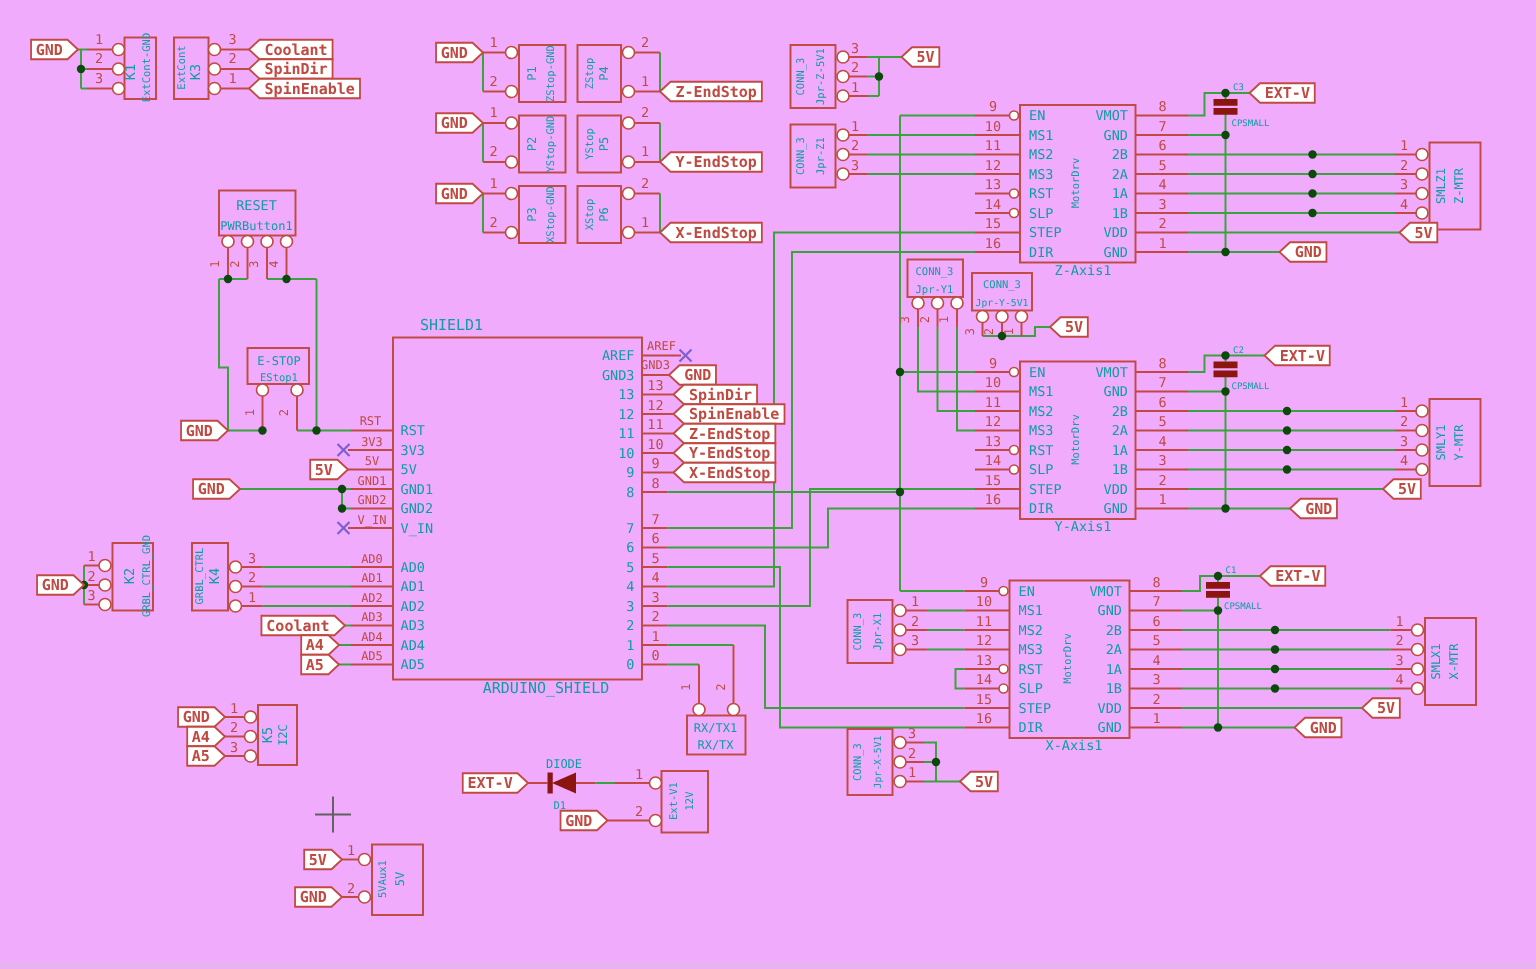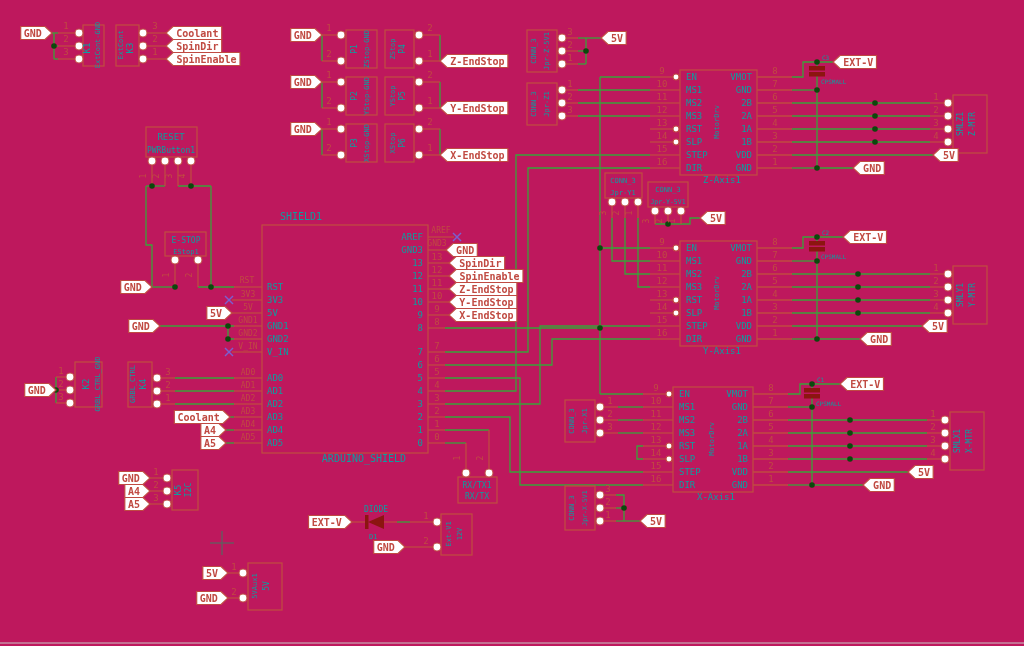--- a/index.html
+++ b/index.html
@@ -1,16 +1,16 @@
 <!DOCTYPE html>
 <html><head>
 <meta charset="utf-8">
 <style>
   html,body{margin:0;padding:0;background:#ffffff;}
-  .canvas{position:relative;width:1024px;height:646px;background:#be185d;overflow:hidden;}
+  .canvas{position:relative;width:1024px;height:646px;background:#f0abfc;overflow:hidden;}
   svg text{font-family:"DejaVu Sans Mono","Liberation Mono",monospace;}
 </style>
 </head>
 <body>
 
 <div class="canvas">
   <svg id="schematic" width="1024" height="646" viewBox="0 0 1024 646">
       <polyline points="52,33 58,33" fill="none" stroke="#3aa23a" stroke-width="1.3"></polyline>
       <polyline points="54,33 54,59" fill="none" stroke="#3aa23a" stroke-width="1.3"></polyline>
       <polyline points="54,46 58,46" fill="none" stroke="#3aa23a" stroke-width="1.3"></polyline>

